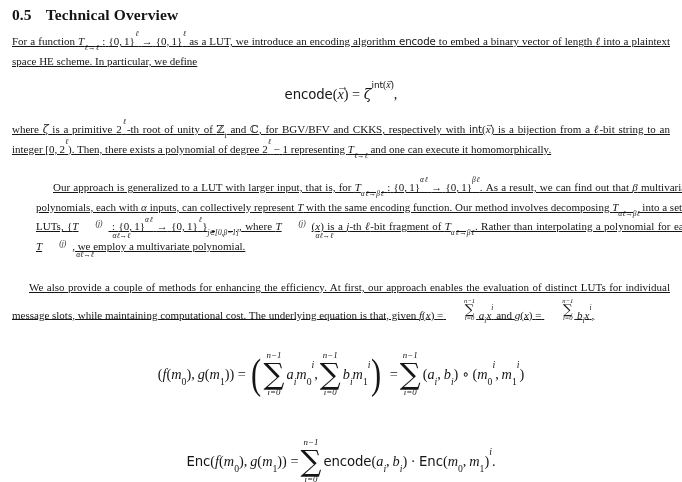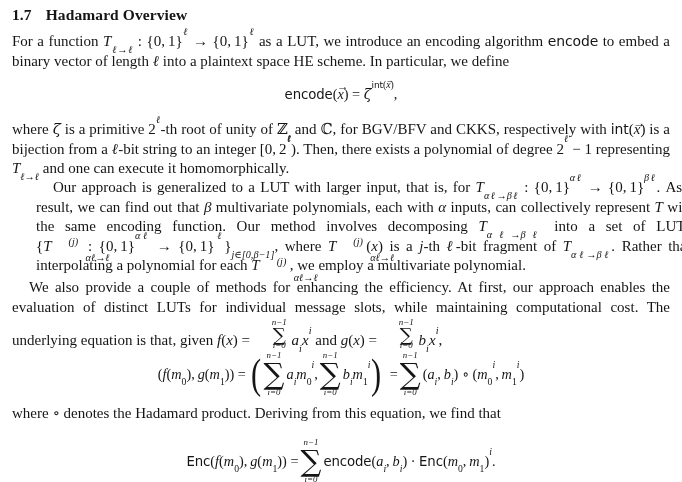--- a/index.html
+++ b/index.html
@@ -30,25 +30,26 @@
     font-size: 15.5px;
     letter-spacing: 0.1px;
     white-space: nowrap;
   }
   .section-heading .num { margin-right: 14px; }
 
   .para {
     position: absolute;
     left: 12px;
     width: 658px;
-    font-size: 15px;
+    font-size: 11px;
     line-height: 19.6px;
     text-align: justify;
     text-justify: inter-word;
     hyphens: none;
+    text-decoration: underline;
   }
   .para.indent { text-indent: 17px; }
 
   .display {
     position: absolute;
     left: 0;
     width: 682px;
     text-align: center;
     font-size: 14.3px;
   }
@@ -179,21 +180,21 @@
     font-style: normal;
   }
   .nowrap { white-space: nowrap; }
 </style>
 </head>
 <body>
 
 <div class="page">
 
   <div class="section-heading">
-    <span class="num">1.7</span><span>Hadamard Overview</span>
+    <span class="num">0.5</span><span>Technical Overview</span>
   </div>
 
   <div class="para" style="top:32px;">
     For a function <span class="mi">T</span><sub class="mi">ℓ<span class="arrow">→</span>ℓ</sub> <span class="mup">:</span> <span class="mup">{0, 1}</span><sup class="mi">ℓ</sup> <span class="mup">→</span> <span class="mup">{0, 1}</span><sup class="mi">ℓ</sup> as a LUT, we introduce an encoding algorithm <span class="sf">encode</span> to embed a binary vector of length <span class="mi">ℓ</span> into a plaintext space HE scheme. In particular, we define
   </div>
 
   <div class="display" style="top:86px;">
     <span class="sf">encode</span><span class="mup">(</span><span class="vec"><span class="bar">→</span><span class="mi">x</span></span><span class="mup">)</span> <span class="mup">=</span> <span class="mi" style="font-family:'DejaVu Serif',serif;">ζ</span><sup><span class="sf">int</span><span class="mup">(</span><span class="vec"><span class="bar">→</span><span class="mi">x</span></span><span class="mup">)</span></sup><span class="mup">,</span>
   </div>
 
@@ -208,21 +209,18 @@
   <div class="para indent" style="top:278px;">
     We also provide a couple of methods for enhancing the efficiency. At first, our approach enables the evaluation of distinct LUTs for individual message slots, while maintaining computational cost. The underlying equation is that, given <span class="mi">f</span><span class="mup">(</span><span class="mi">x</span><span class="mup">)</span> <span class="mup">=</span> <span class="isum"><span class="lim top"><span class="mi">n</span>−1</span><span class="sig">∑</span><span class="lim bot"><span class="mi">i</span>=0</span></span> <span class="mi">a</span><sub class="mi">i</sub><span class="mi">x</span><sup class="mi">i</sup> and <span class="mi">g</span><span class="mup">(</span><span class="mi">x</span><span class="mup">)</span> <span class="mup">=</span> <span class="isum"><span class="lim top"><span class="mi">n</span>−1</span><span class="sig">∑</span><span class="lim bot"><span class="mi">i</span>=0</span></span> <span class="mi">b</span><sub class="mi">i</sub><span class="mi">x</span><sup class="mi">i</sup>,
   </div>
 
   <div class="display" style="top:351px;">
     <span class="mid"><span class="mup">(</span><span class="mi">f</span><span class="mup">(</span><span class="mi">m</span><sub class="mup">0</sub><span class="mup">)</span><span class="mup">, </span><span class="mi">g</span><span class="mup">(</span><span class="mi">m</span><sub class="mup">1</sub><span class="mup">)</span><span class="mup">)</span> <span class="mup">=</span></span>
     <span class="bigparen">(</span><span class="dsum"><span class="lim"><span class="mi">n</span>−1</span><span class="sig">∑</span><span class="lim"><span class="mi">i</span>=0</span></span><span class="mid"><span class="mi">a</span><sub class="mi">i</sub><span class="mi">m</span><sub class="mup">0</sub><sup class="mi">i</sup><span class="mup">,</span></span><span class="dsum"><span class="lim"><span class="mi">n</span>−1</span><span class="sig">∑</span><span class="lim"><span class="mi">i</span>=0</span></span><span class="mid"><span class="mi">b</span><sub class="mi">i</sub><span class="mi">m</span><sub class="mup">1</sub><sup class="mi">i</sup></span><span class="bigparen">)</span>
     <span class="mid"><span class="mup">&nbsp;=</span></span><span class="dsum"><span class="lim"><span class="mi">n</span>−1</span><span class="sig">∑</span><span class="lim"><span class="mi">i</span>=0</span></span><span class="mid"><span class="mup">(</span><span class="mi">a</span><sub class="mi">i</sub><span class="mup">, </span><span class="mi">b</span><sub class="mi">i</sub><span class="mup">)</span> <span class="mup">∘</span> <span class="mup">(</span><span class="mi">m</span><sub class="mup">0</sub><sup class="mi">i</sup><span class="mup">, </span><span class="mi">m</span><sub class="mup">1</sub><sup class="mi">i</sup><span class="mup">)</span></span>
   </div>
 
-  <div class="para" style="top:404px;">
-    where <span class="mup">∘</span> denotes the Hadamard product. Deriving from this equation, we find that
-  </div>
 
   <div class="display" style="top:438px;">
     <span class="mid"><span class="sf">Enc</span><span class="mup">(</span><span class="mi">f</span><span class="mup">(</span><span class="mi">m</span><sub class="mup">0</sub><span class="mup">)</span><span class="mup">, </span><span class="mi">g</span><span class="mup">(</span><span class="mi">m</span><sub class="mup">1</sub><span class="mup">)</span><span class="mup">)</span> <span class="mup">=</span></span><span class="dsum"><span class="lim"><span class="mi">n</span>−1</span><span class="sig">∑</span><span class="lim"><span class="mi">i</span>=0</span></span><span class="mid"><span class="sf">encode</span><span class="mup">(</span><span class="mi">a</span><sub class="mi">i</sub><span class="mup">, </span><span class="mi">b</span><sub class="mi">i</sub><span class="mup">)</span> <span class="mup">·</span> <span class="sf">Enc</span><span class="mup">(</span><span class="mi">m</span><sub class="mup">0</sub><span class="mup">, </span><span class="mi">m</span><sub class="mup">1</sub><span class="mup">)</span><sup class="mi">i</sup><span class="mup">.</span></span>
   </div>
 
 </div>
 
 </body></html>

